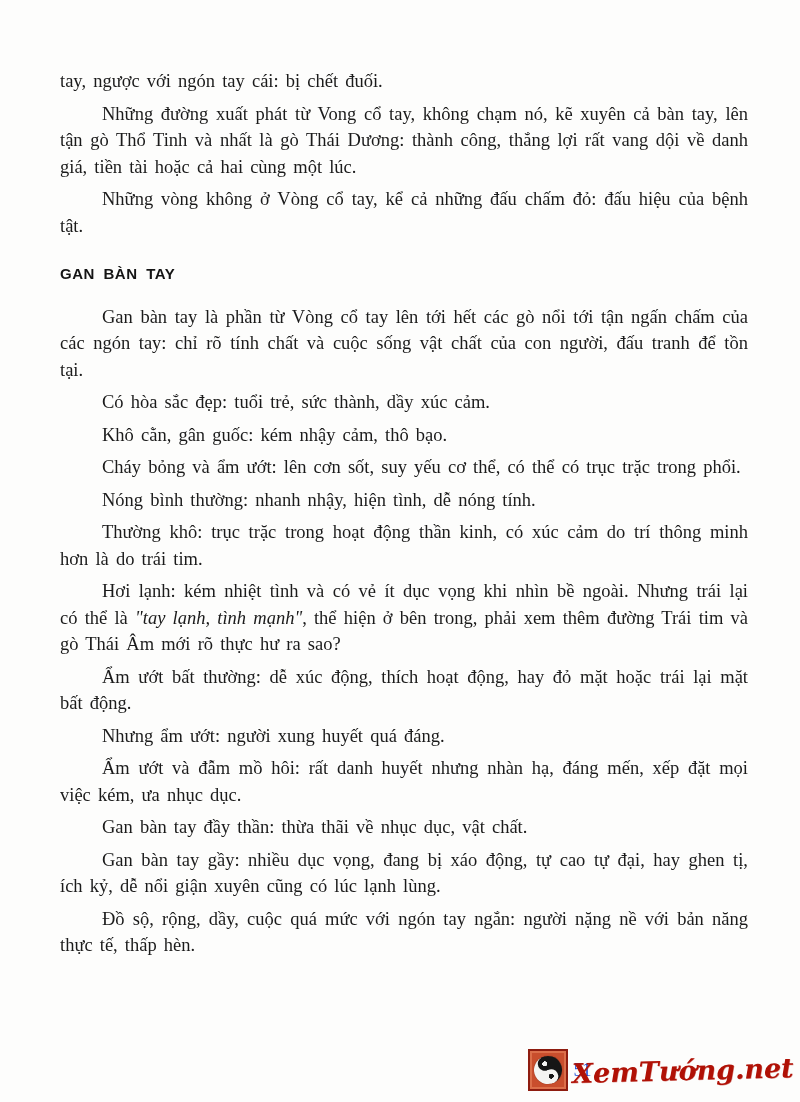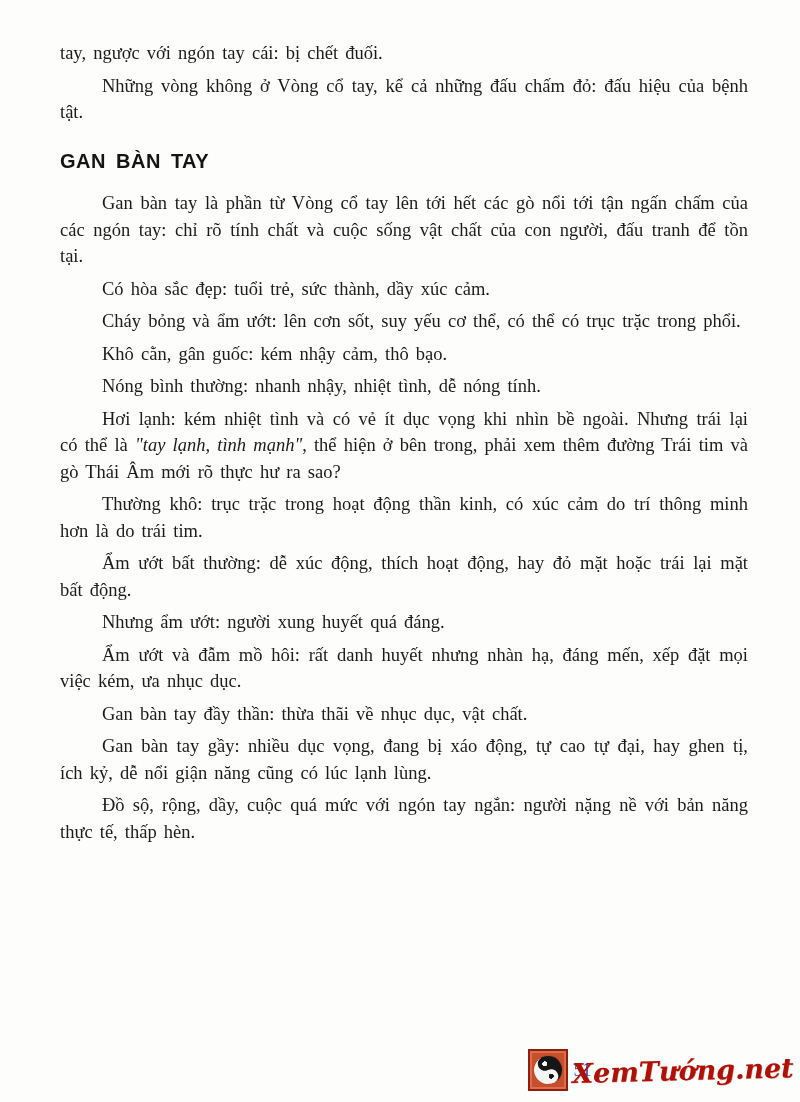--- a/index.html
+++ b/index.html
@@ -9,40 +9,40 @@
     position: relative;
     width: 800px;
     height: 1102px;
     background: #fdfdfc;
     overflow: hidden;
   }
 
   .text-block {
     position: absolute;
     left: 60px;
-    top: 40px;
+    top: 68px;
     width: 688px;
     font-family: "Liberation Serif", "DejaVu Serif", serif;
     font-size: 18.5px;
     line-height: 26.5px;
     color: #1b1b1b;
     text-align: justify;
     word-spacing: 2.5px;
   }
 
   .body-par {
     margin: 0 0 6px 0;
     text-indent: 42px;
   }
   .body-par.no-indent { text-indent: 0; }
   .body-par .em { font-style: italic; }
 
   .heading {
     font-family: "Liberation Sans", "DejaVu Sans", sans-serif;
-    font-size: 20px;
+    font-size: 15px;
     font-weight: 700;
     letter-spacing: 0.5px;
     color: #141414;
     margin: 22px 0 16px 0;
     text-align: left;
     word-spacing: 4px;
   }
 
   .watermark {
     position: absolute;
@@ -120,51 +120,52 @@
 </style>
 </head>
 <body>
 
 <div class="page">
 
   <div class="text-block">
 
     <p class="body-par no-indent">tay, ngược với ngón tay cái: bị chết đuối.</p>
 
+    <p class="body-par">Những đường xuất phát từ Vong cổ tay, không chạm nó, kẽ xuyên cả bàn tay, lên tận gò Thổ Tinh và nhất là gò Thái Dương: thành công, thắng lợi rất vang dội về danh giá, tiền tài hoặc cả hai cùng một lúc.</p>
 
     <p class="body-par">Những vòng không ở Vòng cổ tay, kể cả những đấu chấm đỏ: đấu hiệu của bệnh tật.</p>
 
     <h2 class="heading">GAN BÀN TAY</h2>
 
     <p class="body-par">Gan bàn tay là phần từ Vòng cổ tay lên tới hết các gò nổi tới tận ngấn chấm của các ngón tay: chỉ rõ tính chất và cuộc sống vật chất của con người, đấu tranh để tồn tại.</p>
 
 
     <p class="body-par">Có hòa sắc đẹp: tuổi trẻ, sức thành, dầy xúc cảm.</p>
 
+    <p class="body-par">Khô cằn, gân guốc: kém nhậy cảm, thô bạo.</p>
+
     <p class="body-par">Cháy bỏng và ẩm ướt: lên cơn sốt, suy yếu cơ thể, có thể có trục trặc trong phổi.</p>
 
-    <p class="body-par">Khô cằn, gân guốc: kém nhậy cảm, thô bạo.</p>
+    <p class="body-par">Nóng bình thường: nhanh nhậy, hiện tình, dễ nóng tính.</p>
 
-    <p class="body-par">Nóng bình thường: nhanh nhậy, nhiệt tình, dễ nóng tính.</p>
+    <p class="body-par">Thường khô: trục trặc trong hoạt động thần kinh, có xúc cảm do trí thông minh hơn là do trái tim.</p>
 
     <p class="body-par">
       <span>Hơi lạnh: kém nhiệt tình và có vẻ ít dục vọng khi nhìn bề ngoài. Nhưng trái lại có thể là </span><span class="em">"tay lạnh, tình mạnh"</span><span>, thể hiện ở bên trong, phải xem thêm đường Trái tim và gò Thái Âm mới rõ thực hư ra sao?</span>
     </p>
-
-    <p class="body-par">Thường khô: trục trặc trong hoạt động thần kinh, có xúc cảm do trí thông minh hơn là do trái tim.</p>
 
     <p class="body-par">Ẩm ướt bất thường: dễ xúc động, thích hoạt động, hay đỏ mặt hoặc trái lại mặt bất động.</p>
 
     <p class="body-par">Nhưng ẩm ướt: người xung huyết quá đáng.</p>
 
     <p class="body-par">Ẩm ướt và đẫm mồ hôi: rất danh huyết nhưng nhàn hạ, đáng mến, xếp đặt mọi việc kém, ưa nhục dục.</p>
 
     <p class="body-par">Gan bàn tay đầy thần: thừa thãi về nhục dục, vật chất.</p>
 
-    <p class="body-par">Gan bàn tay gầy: nhiều dục vọng, đang bị xáo động, tự cao tự đại, hay ghen tị, ích kỷ, dễ nổi giận năng cũng có lúc lạnh lùng.</p>
+    <p class="body-par">Gan bàn tay gầy: nhiều dục vọng, đang bị xáo động, tự cao tự đại, hay ghen tị, ích kỷ, dễ nổi giận xuyên cũng có lúc lạnh lùng.</p>
 
     <p class="body-par">Đồ sộ, rộng, dầy, cuộc quá mức với ngón tay ngắn: người nặng nề với bản năng thực tế, thấp hèn.</p>
 
   </div>
 
   <div class="watermark">
     <span class="logo-box">
       <span class="yinyang"></span>
     </span>
     <span class="page-num">51</span>

